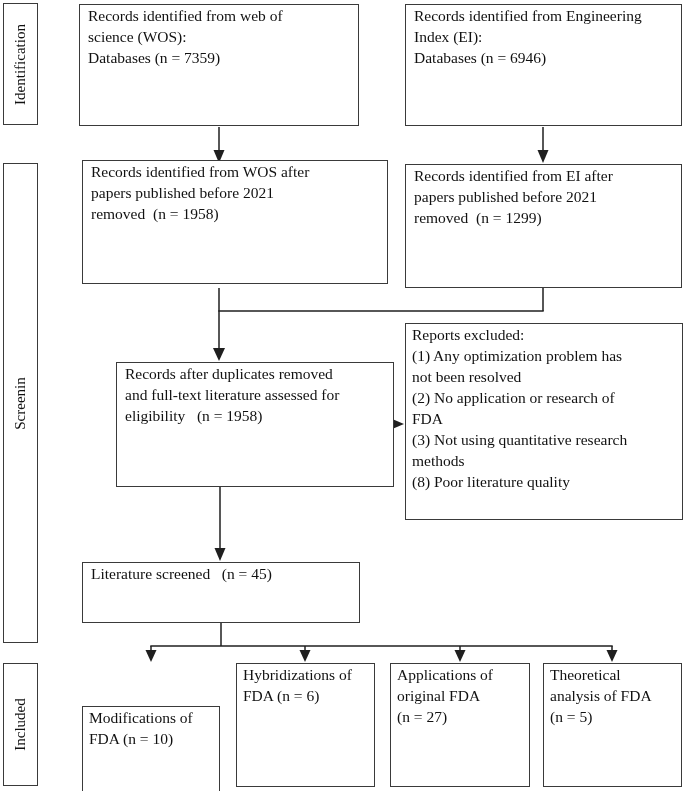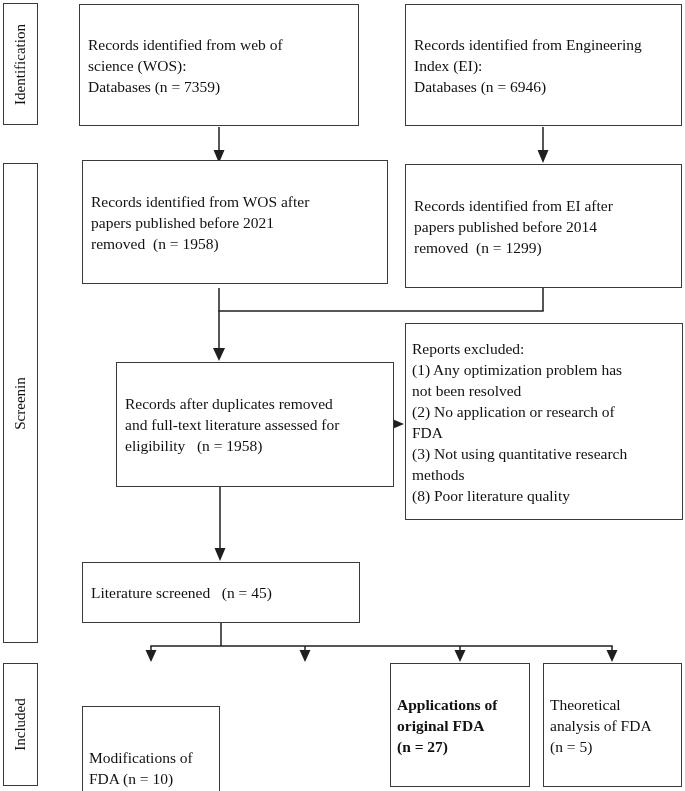--- a/index.html
+++ b/index.html
@@ -23,21 +23,20 @@
     width: 685px;
     height: 791px;
     pointer-events: none;
   }
   .box {
     position: absolute;
     box-sizing: border-box;
     border: 1.5px solid #3a3a3a;
     background: #ffffff;
     display: flex;
-    align-items: center;
     font-size: 15.5px;
     line-height: 21px;
     padding: 0 4px 0 8px;
   }
   .box .txt {
     white-space: pre-wrap;
   }
   .stage {
     position: absolute;
     box-sizing: border-box;
@@ -60,21 +59,21 @@
   
   .b-wos1 { left: 79px;  top: 4px;   width: 280px; height: 122px; }
   .b-ei1  { left: 405px; top: 4px;   width: 277px; height: 122px; }
   .b-wos2 { left: 82px;  top: 160px; width: 306px; height: 124px; }
   .b-ei2  { left: 405px; top: 164px; width: 277px; height: 124px; }
   .b-dup  { left: 82px;  top: 362px; width: 278px; height: 125px; margin-left: 34px; }
   .b-excl { left: 405px; top: 323px; width: 278px; height: 197px; padding-left: 6px; }
   .b-lit  { left: 82px;  top: 562px; width: 278px; height: 61px; }
   .b-mod  { left: 82px;  top: 663px; width: 138px; height: 124px; padding-left: 6px; margin-top: 43px; }
   .b-hyb  { left: 236px; top: 663px; width: 139px; height: 124px; padding-left: 6px; }
-  .b-app  { left: 390px; top: 663px; width: 140px; height: 124px; padding-left: 6px; font-weight: bold; }
+  .b-app  { left: 390px; top: 663px; width: 140px; height: 124px; padding-left: 6px; }
   .b-theo { left: 543px; top: 663px; width: 139px; height: 124px; padding-left: 6px; }
   .connectors line { stroke: #1f1f1f; stroke-width: 1.5; }
   .connectors polygon { fill: #1f1f1f; }
 </style>
 </head>
 <body>
 
 <div class="canvas">
 
   <svg class="connectors" viewBox="0 0 685 791" xmlns="http://www.w3.org/2000/svg">
@@ -127,21 +126,21 @@
 Index (EI):
 Databases (n = 6946)</span>
   </div>
   <div class="box b-wos2">
     <span class="txt">Records identified from WOS after
 papers published before 2021
 removed  (n = 1958)</span>
   </div>
   <div class="box b-ei2">
     <span class="txt">Records identified from EI after
-papers published before 2014
+papers published before 2021
 removed  (n = 1299)</span>
   </div>
   <div class="box b-dup">
     <span class="txt">Records after duplicates removed
 and full-text literature assessed for
 eligibility   (n = 1958)</span>
   </div>
   <div class="box b-excl">
     <span class="txt">Reports excluded:
 (1) Any optimization problem has
@@ -152,20 +151,24 @@
 methods
 (8) Poor literature quality</span>
   </div>
   <div class="box b-lit">
     <span class="txt">Literature screened   (n = 45)</span>
   </div>
   <div class="box b-mod">
     <span class="txt">Modifications of
 FDA (n = 10)</span>
   </div>
+  <div class="box b-hyb">
+    <span class="txt">Hybridizations of
+FDA (n = 6)</span>
+  </div>
   <div class="box b-app">
     <span class="txt">Applications of
 original FDA
 (n = 27)</span>
   </div>
   <div class="box b-theo">
     <span class="txt">Theoretical
 analysis of FDA
 (n = 5)</span>
   </div>

